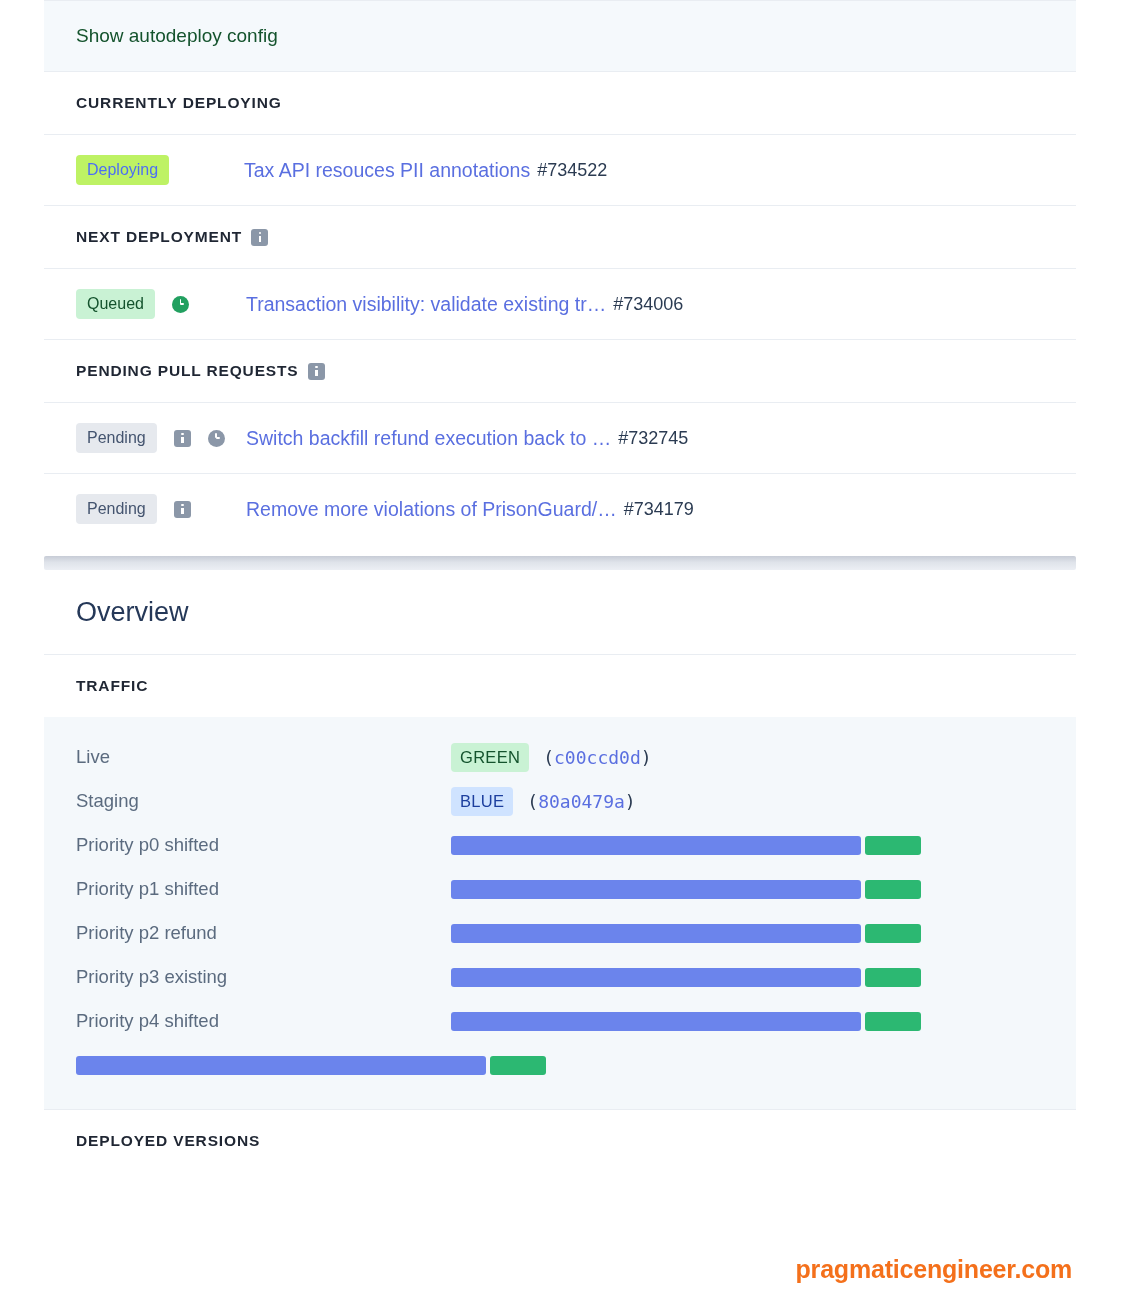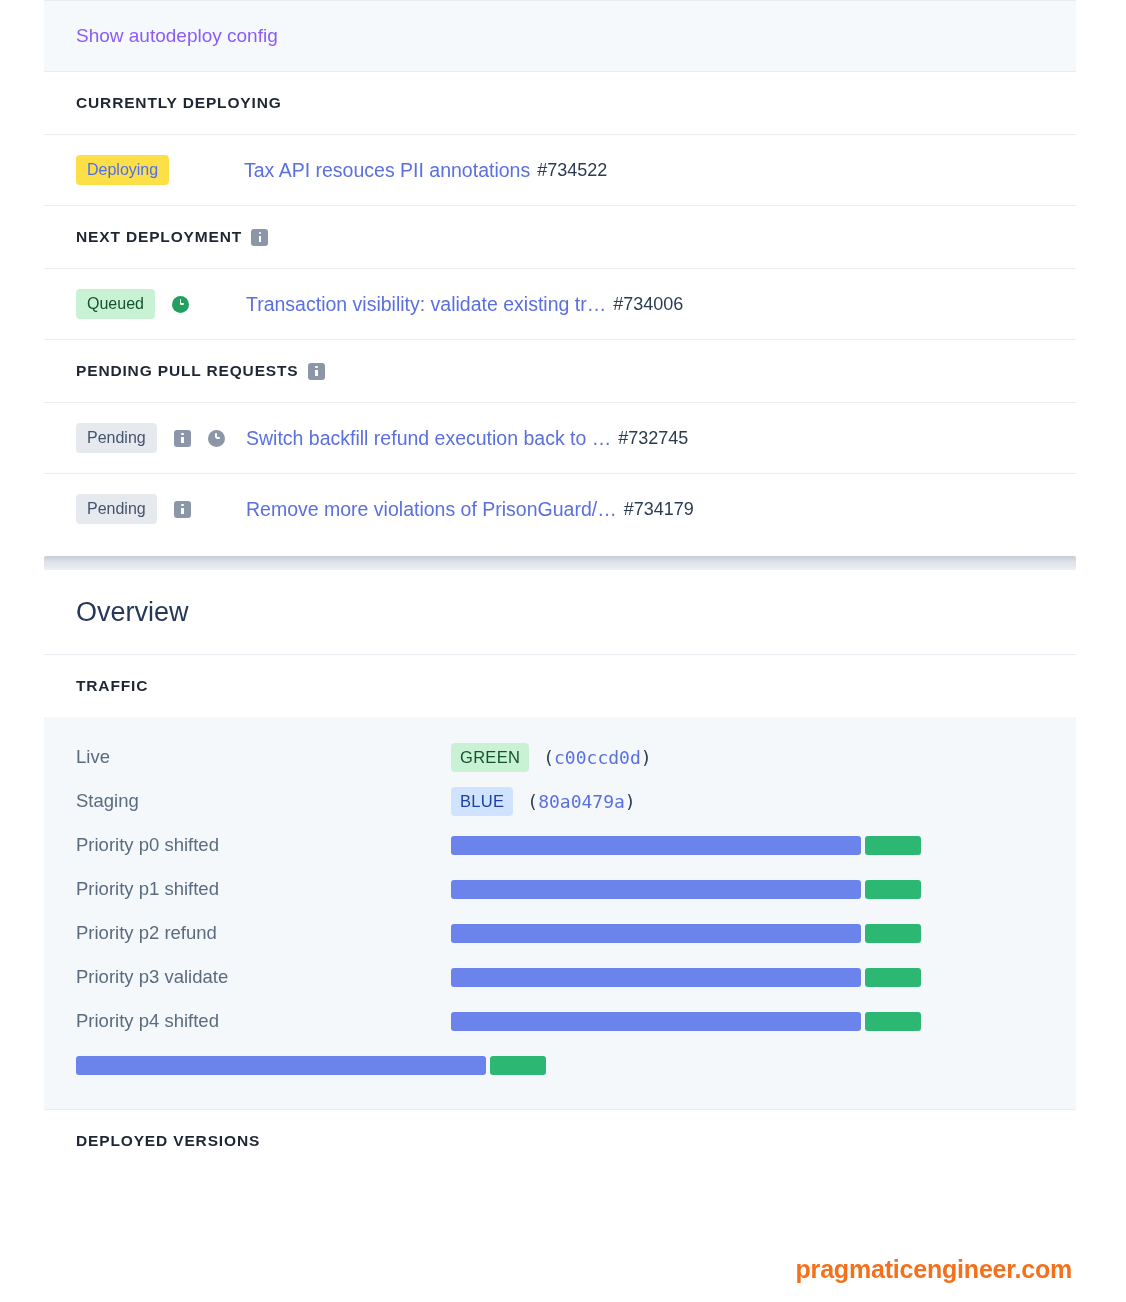--- a/index.html
+++ b/index.html
@@ -57,21 +57,21 @@
     display: inline-flex;
     align-items: center;
     justify-content: center;
     border-radius: 4px;
     font-size: 16px;
     line-height: 1;
     padding: 7px 11px;
     font-weight: 400;
     white-space: nowrap;
   }
-  .badge-deploying { background: #fde047; color: #4c6ef5; }
+  .badge-deploying { background: #bef264; color: #4c6ef5; }
   .badge-queued    { background: #c9f2d4; color: #14532d; }
   .badge-pending   { background: #e6e9ee; color: #44546f; }
 
   
   .icon-info {
     display: inline-block;
     width: 17px; height: 17px;
     background: #8b97a8;
     border-radius: 3px;
     position: relative;
@@ -125,21 +125,21 @@
     white-space: nowrap;
   }
   .link-big { font-size: 19.5px; }
   .prnum {
     color: #2b3b52;
     font-size: 18px;
     margin-left: 7px;
     white-space: nowrap;
   }
   .link-cfg {
-    color: #8b5cf6;
+    color: #14532d;
     font-size: 19px;
     text-decoration: none;
   }
   .row-title-wrap { display: flex; align-items: center; }
 
   
   .gutter-a { width: 168px; flex: 0 0 auto; display:flex; align-items:center; gap:9px;}
   .gutter-b { width: 170px; flex: 0 0 auto; display:flex; align-items:center; gap:17px;}
 
   
@@ -347,21 +347,21 @@
             </div>
           </div>
           <div class="traffic-row">
             <span class="t-label">Priority p2 refund</span>
             <div class="bar-wrap">
               <div class="bar-blue" style="width: 88%; background: rgb(107, 132, 236);"></div>
               <div class="bar-green" style="width: 12%; background: rgb(44, 184, 114);"></div>
             </div>
           </div>
           <div class="traffic-row">
-            <span class="t-label">Priority p3 validate</span>
+            <span class="t-label">Priority p3 existing</span>
             <div class="bar-wrap">
               <div class="bar-blue" style="width: 88%; background: rgb(107, 132, 236);"></div>
               <div class="bar-green" style="width: 12%; background: rgb(44, 184, 114);"></div>
             </div>
           </div>
           <div class="traffic-row">
             <span class="t-label">Priority p4 shifted</span>
             <div class="bar-wrap">
               <div class="bar-blue" style="width: 88%; background: rgb(107, 132, 236);"></div>
               <div class="bar-green" style="width: 12%; background: rgb(44, 184, 114);"></div>

